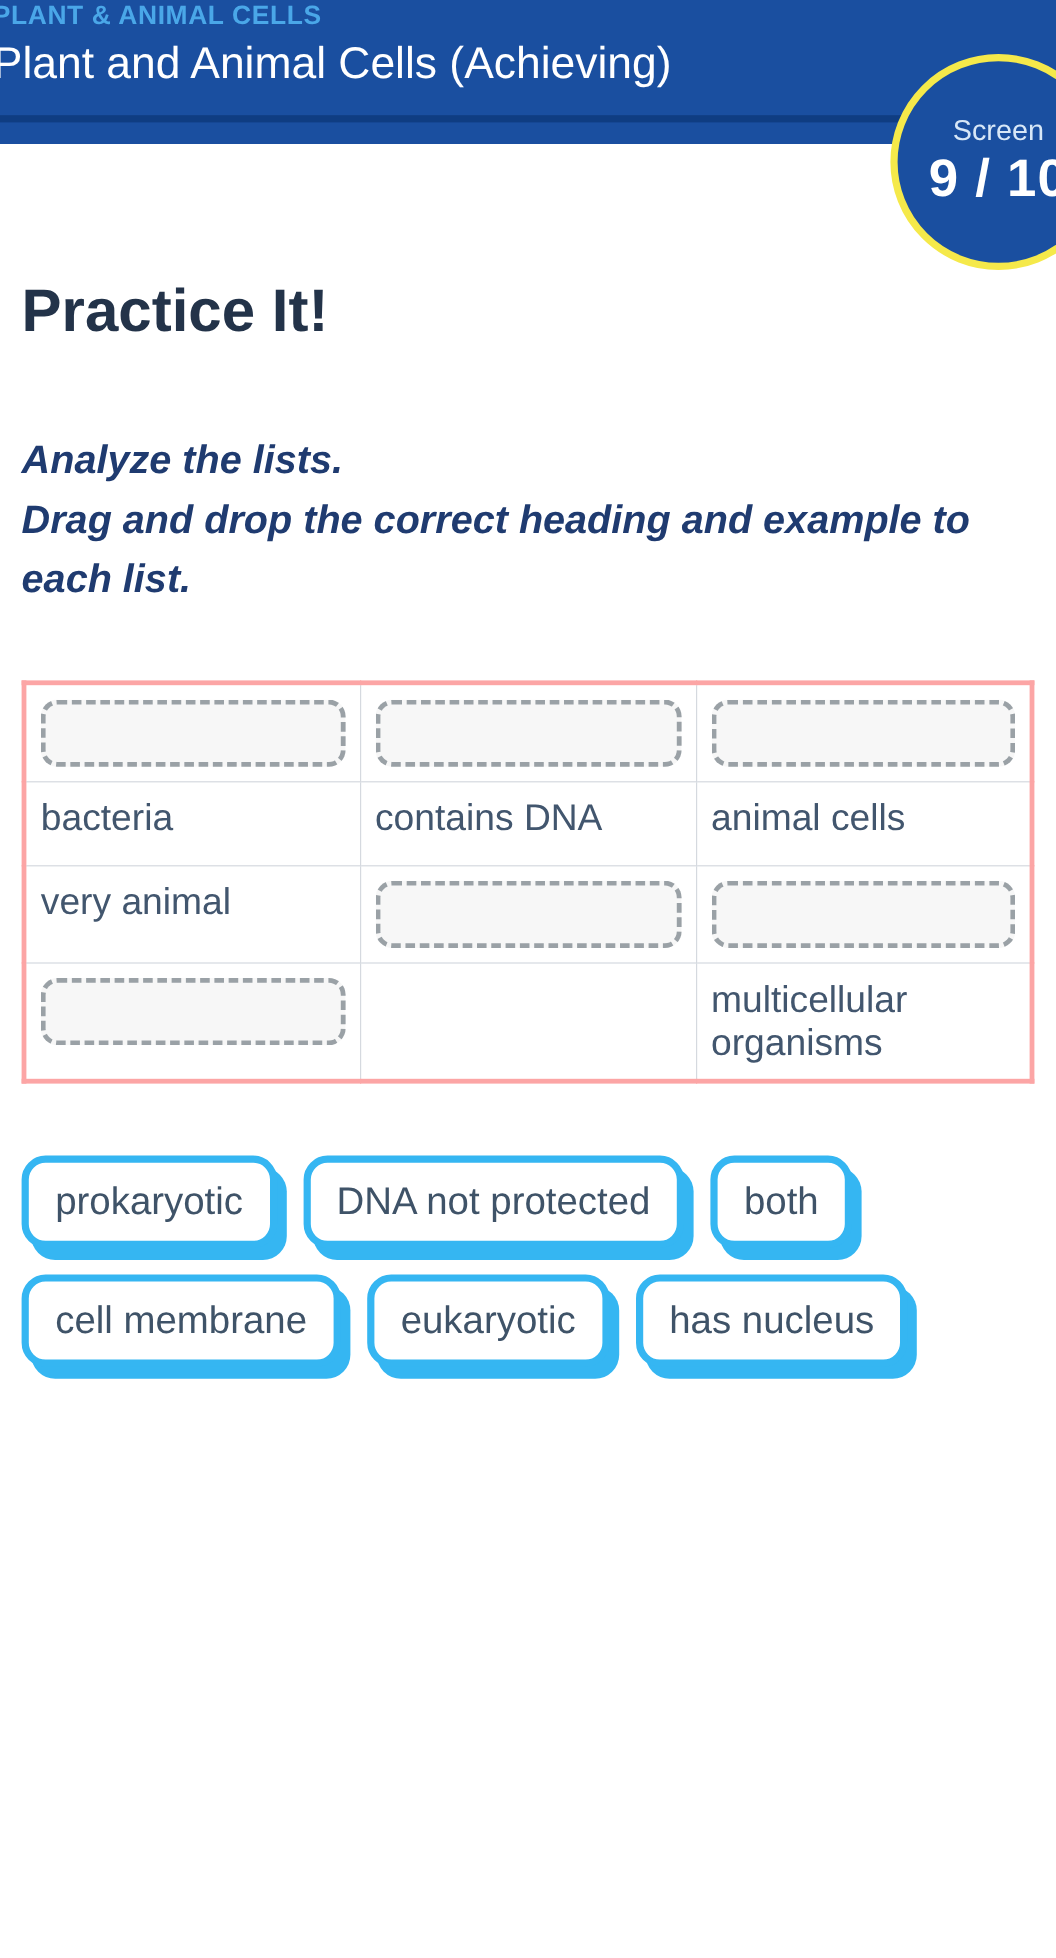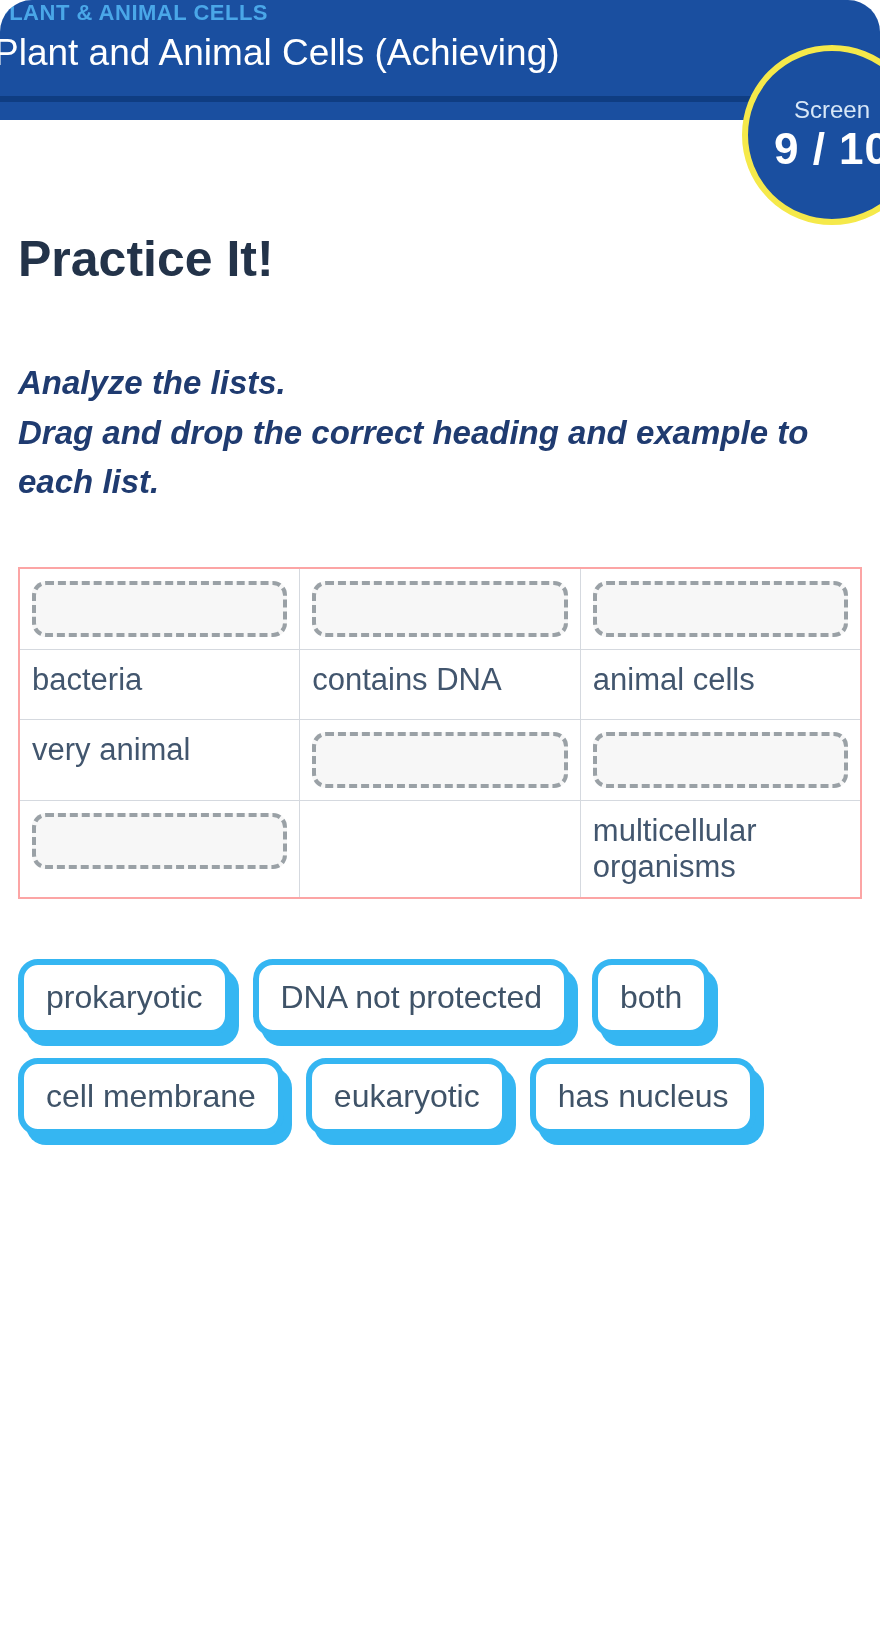--- a/index.html
+++ b/index.html
@@ -3,21 +3,21 @@
 <meta charset="utf-8">
 <style>
   * { box-sizing: border-box; }
   html, body {
     margin: 0;
     padding: 0;
     font-family: -apple-system, BlinkMacSystemFont, "Segoe UI", Helvetica, Arial, sans-serif;
     background: #fff;
     color: #2e3a4f;
   }
-  .page { width: 880px; min-height: 1632px; position: relative; overflow: hidden; border-radius: 32px; }
+  .page { width: 880px; min-height: 1632px; position: relative; overflow: hidden; }
 
   
   .header {
     background: #1a4fa0;
     padding: 0 0 18px 0;
     position: relative;
   }
   .header-topic {
     color: #4aa7e8;
     font-size: 22px;
@@ -79,21 +79,21 @@
     font-weight: 700;
     font-style: italic;
     line-height: 1.5;
     margin-bottom: 60px;
     word-break: break-word;
   }
 
   
   .table {
     width: 100%;
-    border: 2px solid #fca5a5;
+    border: 4px solid #fca5a5;
     border-collapse: collapse;
     table-layout: fixed;
     margin-bottom: 60px;
   }
   .table td {
     border: 1px solid #d5d9df;
     vertical-align: top;
     padding: 12px 12px;
     font-size: 31px;
     color: #42566e;

